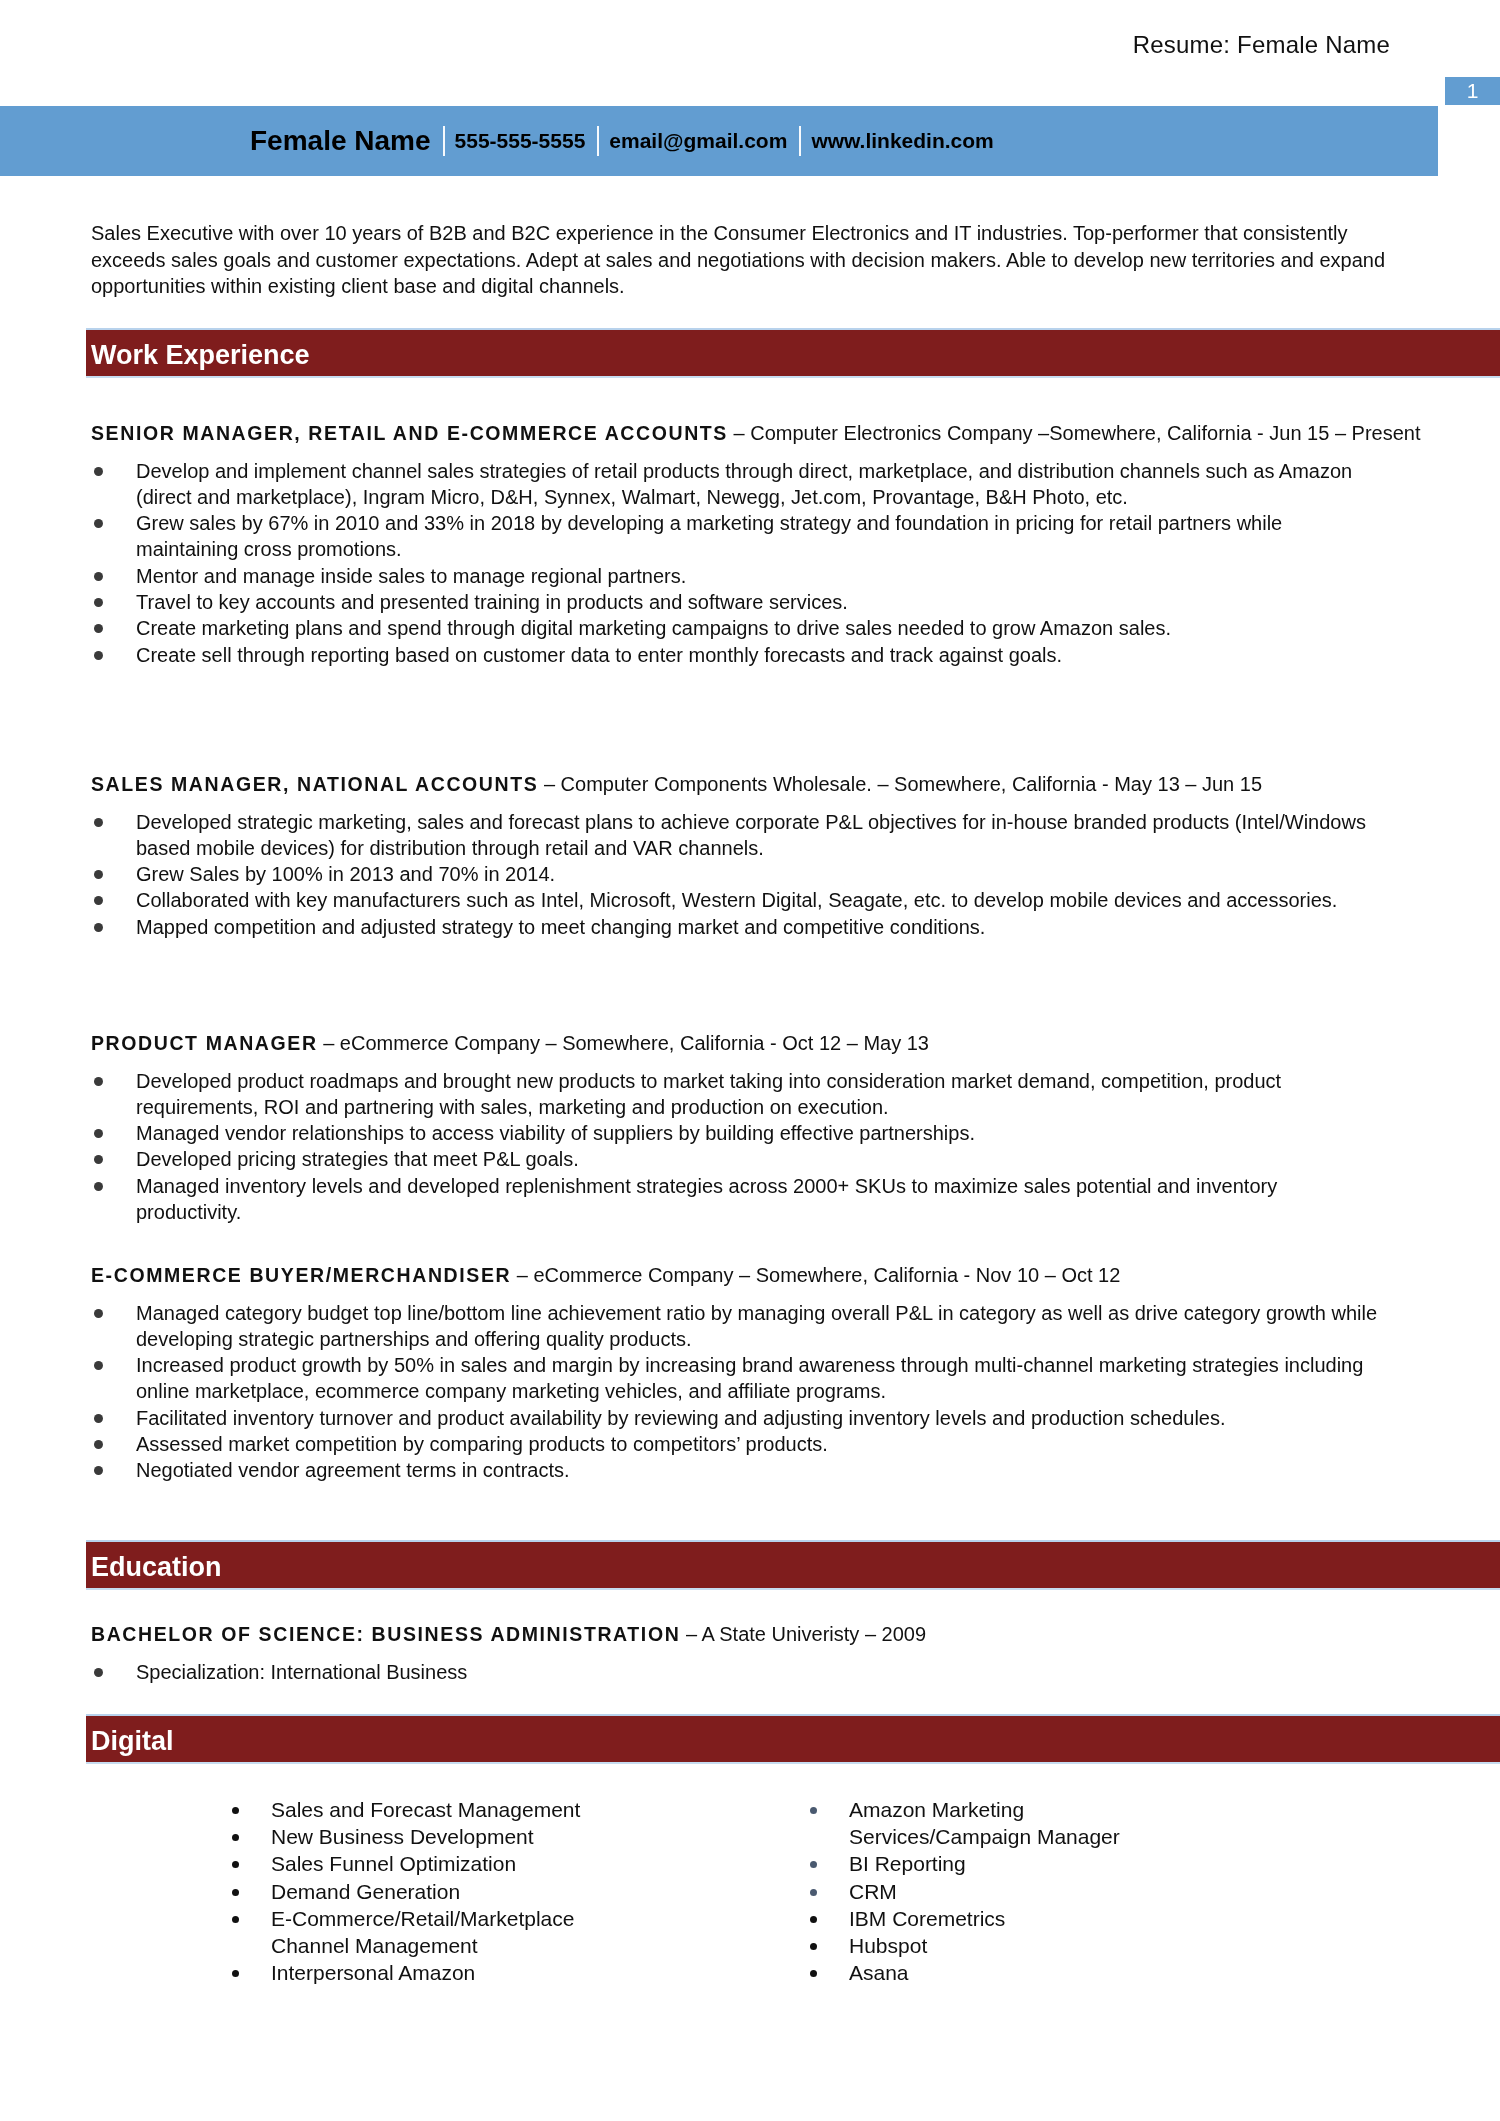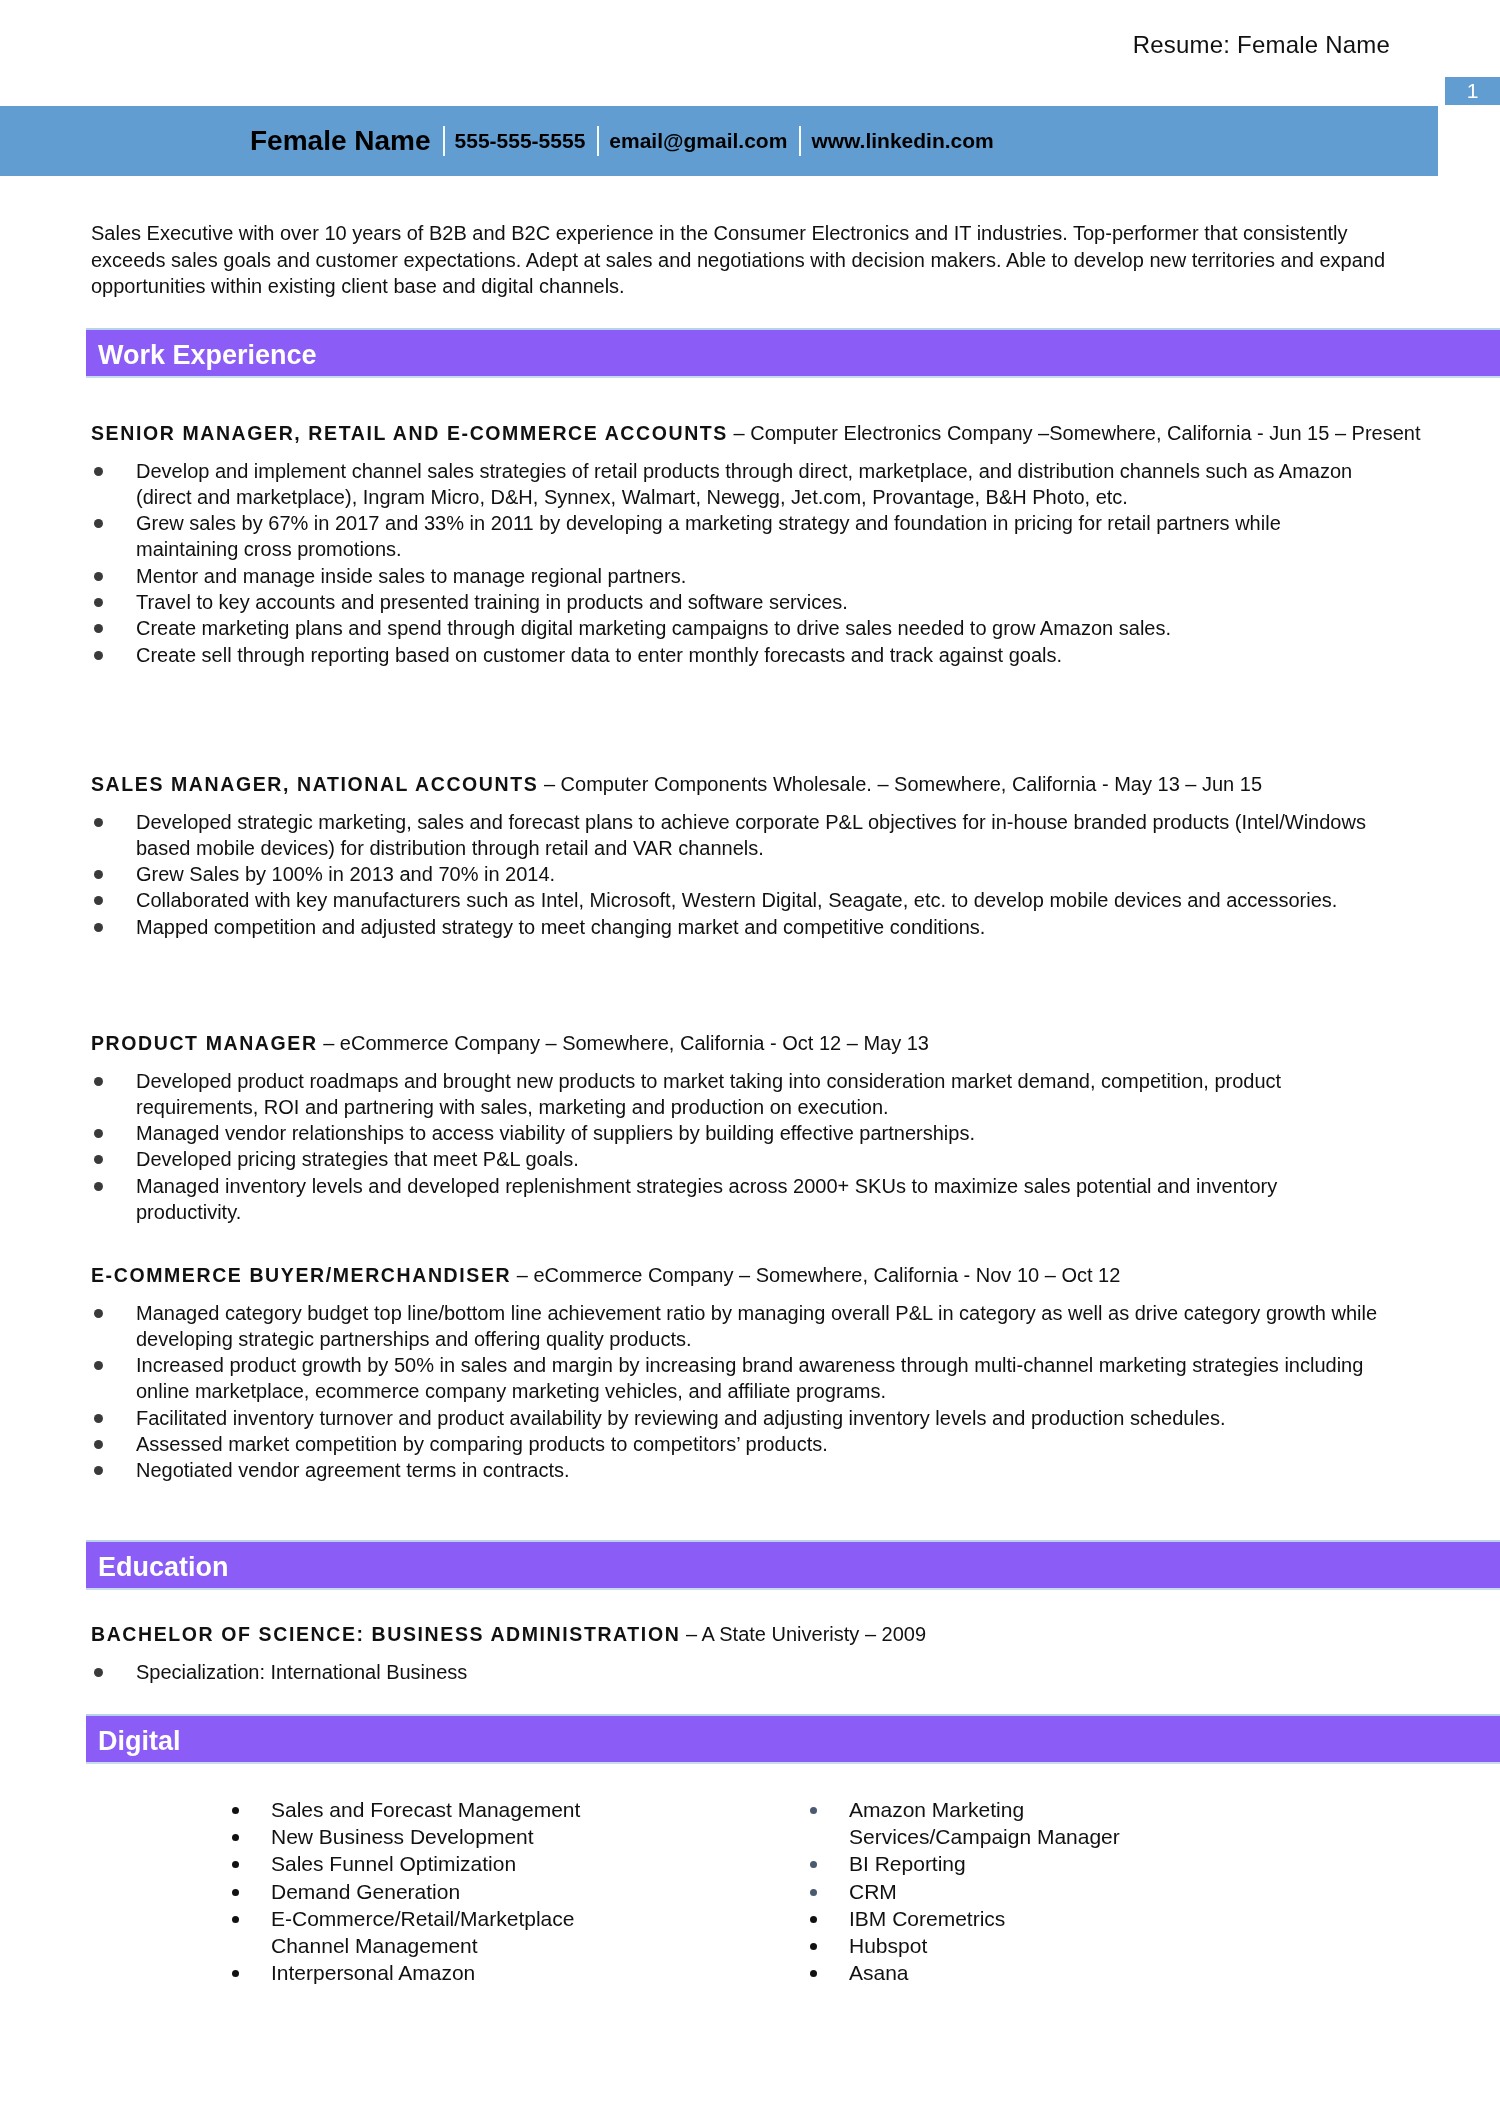--- a/index.html
+++ b/index.html
@@ -22,22 +22,22 @@
   .name-bar .inner { margin-left: 250px; display: flex; align-items: center; white-space: nowrap; }
   .name-bar .name { font-size: 28px; font-weight: bold; }
   .name-bar .sep { display: inline-block; width: 2px; height: 30px; background: #fff; margin: 0 10px 0 12px; opacity: 0.95; }
   .name-bar .contact { font-size: 21px; font-weight: bold; }
 
   .content { position: absolute; left: 91px; top: 220px; width: 1330px; }
   .summary { font-size: 20px; line-height: 26.5px; width: 1330px; }
 
   .section-bar {
     position: absolute; left: 86px; width: 1414px; height: 50px;
-    background: #8b5cf6; color: #fff; font-size: 27px; font-weight: bold;
-    line-height: 50px; padding-left: 12px; box-sizing: border-box;
+    background: #7f1d1d; color: #fff; font-size: 27px; font-weight: bold;
+    line-height: 50px; padding-left: 5px; box-sizing: border-box;
     border-top: 2px solid #b8d2ec; border-bottom: 2px solid #c6dcf0;
   }
   .job { position: absolute; left: 91px; width: 1330px; }
   .job-head { font-size: 20px; line-height: 26.5px; }
   .job-head .title { font-weight: bold; letter-spacing: 1.6px; font-size: 19.5px; }
   ul.bullets { list-style: none; margin: 11px 0 0 0; padding: 0; }
   ul.bullets li {
     position: relative; padding-left: 45px; font-size: 20px; line-height: 26.3px; width: 1250px;
   }
   ul.bullets li .dot {
@@ -75,21 +75,21 @@
 </div>
 
 <div class="section-bar" style="top:328px;">Work Experience</div>
 
 <div class="job" style="top:408px;margin-top:12px;">
   <div class="job-head">
     <span class="title">SENIOR MANAGER, RETAIL AND E-COMMERCE ACCOUNTS</span><span> – Computer Electronics Company –Somewhere, California - Jun 15 – Present</span>
   </div>
   <ul class="bullets">
     <li><span class="dot"></span><span>Develop and implement channel sales strategies of retail products through direct, marketplace, and distribution channels such as Amazon (direct and marketplace), Ingram Micro, D&amp;H, Synnex, Walmart, Newegg, Jet.com, Provantage, B&amp;H Photo, etc.</span></li>
-    <li><span class="dot"></span><span>Grew sales by 67% in 2017 and 33% in 2011 by developing a marketing strategy and foundation in pricing for retail partners while maintaining cross promotions.</span></li>
+    <li><span class="dot"></span><span>Grew sales by 67% in 2010 and 33% in 2018 by developing a marketing strategy and foundation in pricing for retail partners while maintaining cross promotions.</span></li>
     <li><span class="dot"></span><span>Mentor and manage inside sales to manage regional partners.</span></li>
     <li><span class="dot"></span><span>Travel to key accounts and presented training in products and software services.</span></li>
     <li><span class="dot"></span><span>Create marketing plans and spend through digital marketing campaigns to drive sales needed to grow Amazon sales.</span></li>
     <li><span class="dot"></span><span>Create sell through reporting based on customer data to enter monthly forecasts and track against goals.</span></li>
   </ul>
 </div>
 
 <div class="job" style="top:771px;">
   <div class="job-head">
     <span class="title">SALES MANAGER, NATIONAL ACCOUNTS</span><span> – Computer Components Wholesale.  – Somewhere, California - May 13 – Jun 15</span>

